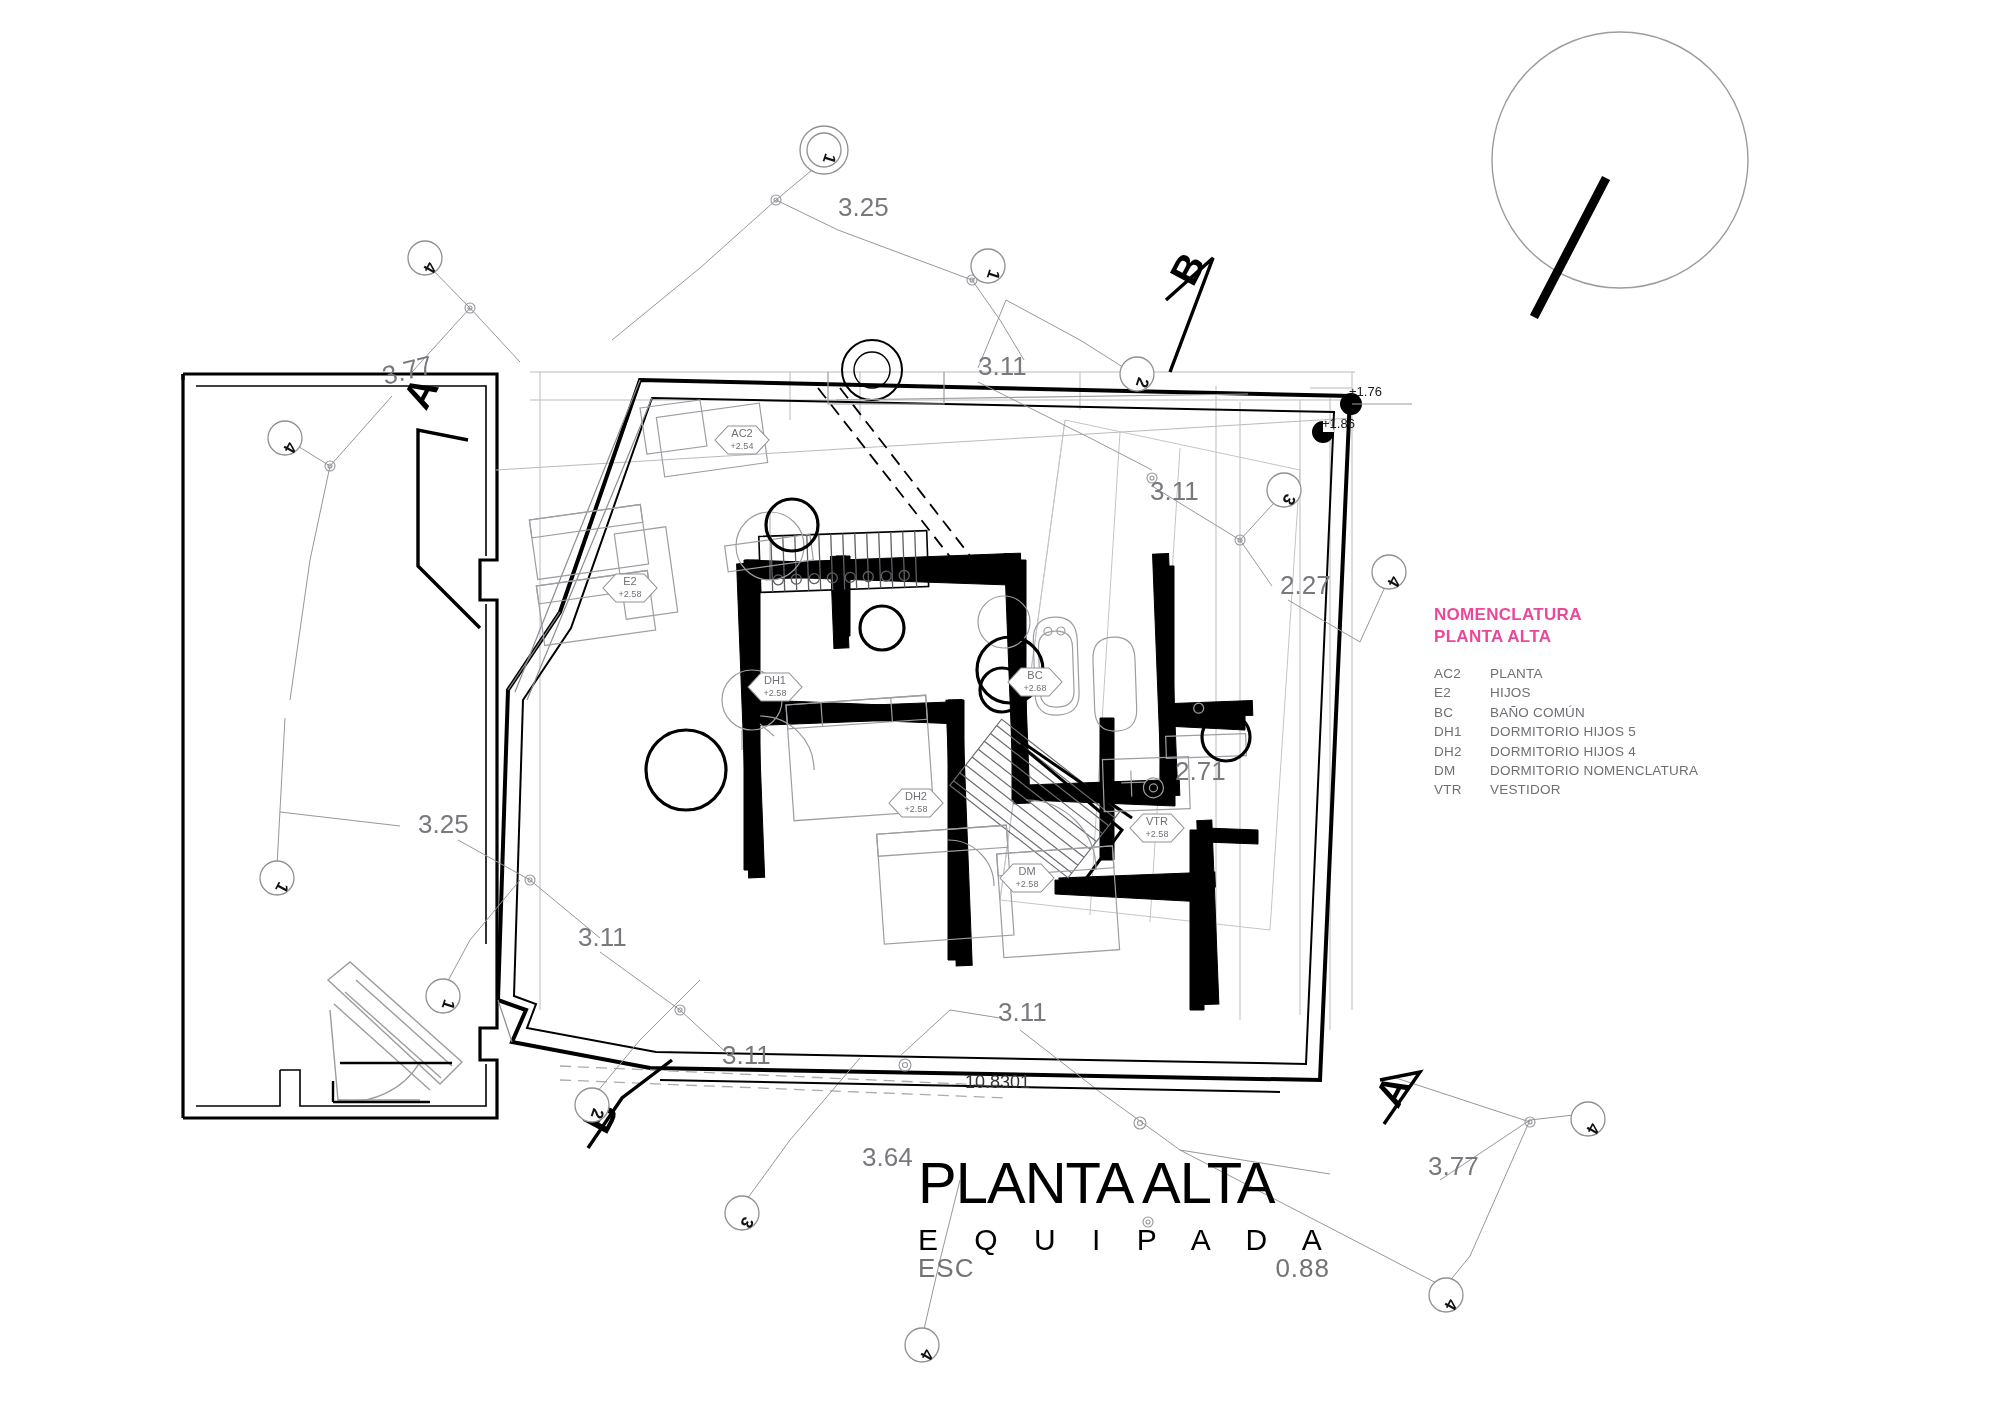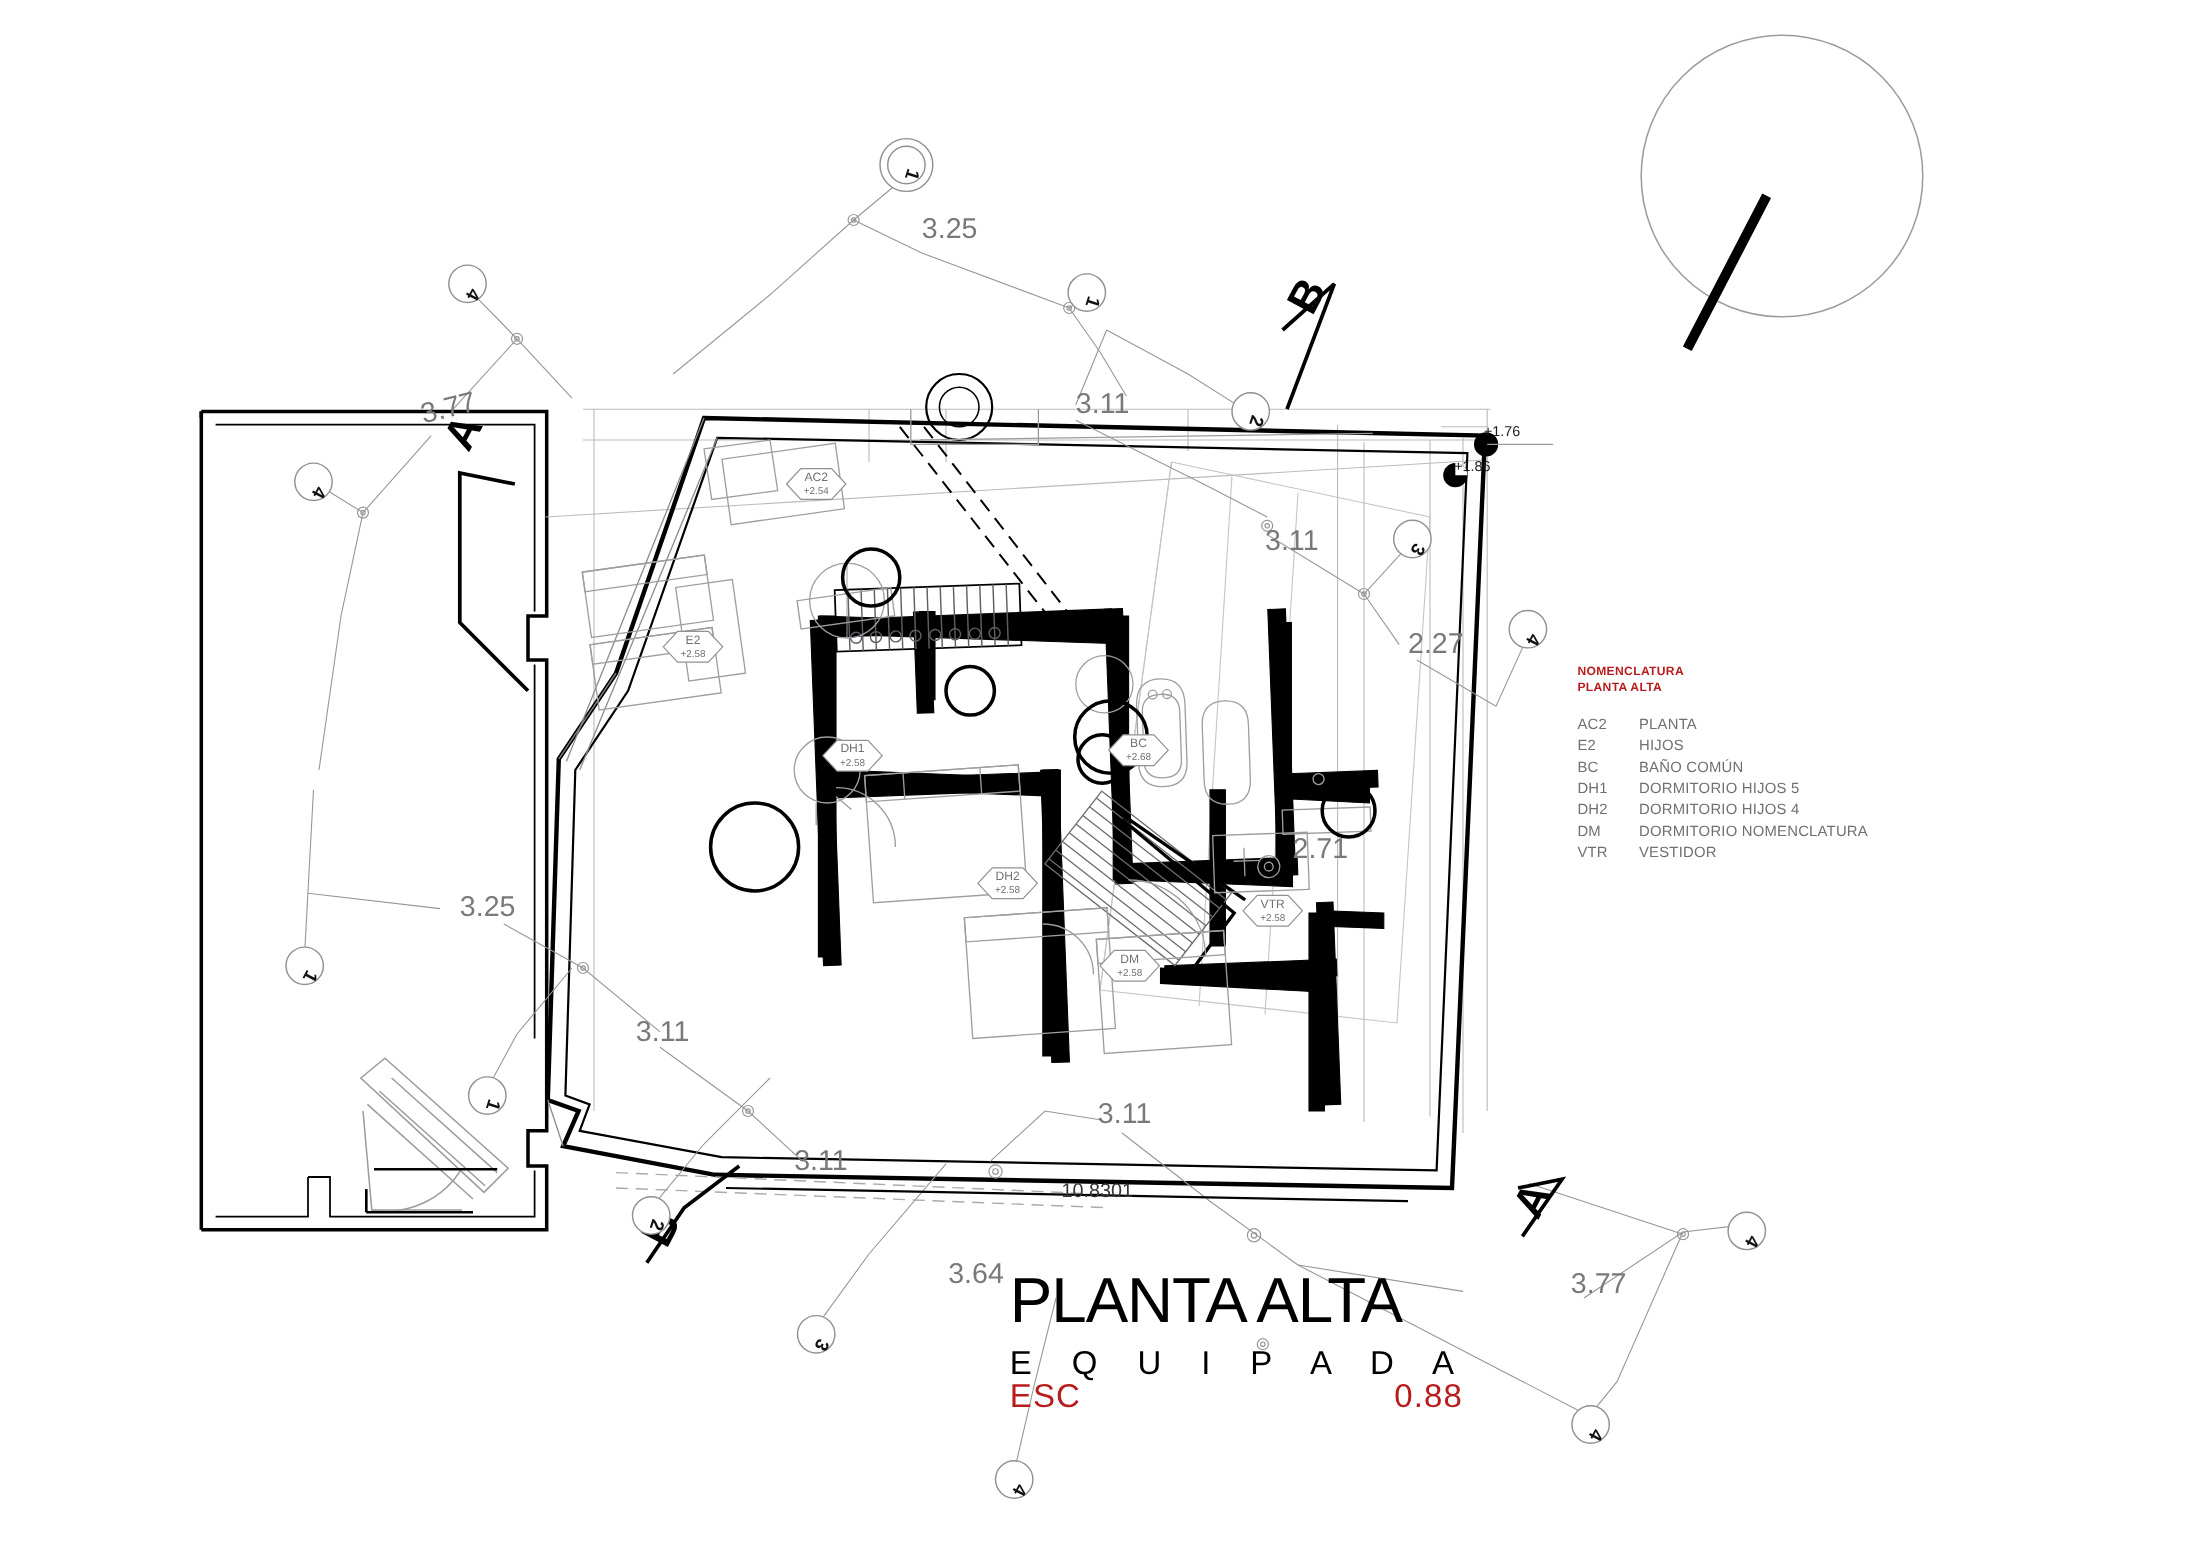--- a/index.html
+++ b/index.html
@@ -10,31 +10,31 @@
 
   .dim-text{font-family:"Liberation Sans",sans-serif;font-size:26px;fill:#77797c;}
   .tag-text{font-family:"Liberation Sans",sans-serif;font-size:11px;fill:#6f7175;}
   .tag-sub{font-family:"Liberation Sans",sans-serif;font-size:9px;fill:#6f7175;}
   .lvl-text{font-family:"Liberation Sans",sans-serif;font-size:13px;fill:#1a1a1a;}
   .bub-text{font-family:"Liberation Sans",sans-serif;font-size:17px;font-weight:bold;fill:#111;}
   .sec-text{font-family:"Liberation Sans",sans-serif;font-size:40px;font-weight:bold;fill:#000;}
   .small-dim{font-family:"Liberation Sans",sans-serif;font-size:18px;fill:#333;}
 
   .nomen{position:absolute;left:1434px;top:604px;width:300px;}
-  .nomen .nhead{font-size:11px;font-weight:bold;color:#b91c1c;line-height:1.28;letter-spacing:.3px;}
+  .nomen .nhead{font-size:17px;font-weight:bold;color:#ec4899;line-height:1.28;letter-spacing:.3px;}
   .nomen table{border-collapse:collapse;margin-top:17px;}
   .nomen td{font-size:13.5px;color:#6e7074;padding:1.6px 0;line-height:1.2;letter-spacing:.2px;}
   .nomen td.code{width:42px;padding-right:14px;}
 
   .title-block{position:absolute;left:918px;top:1156px;}
   .t-main{font-size:58px;font-weight:normal;letter-spacing:-1px;line-height:.92;color:#000;
           font-family:"Liberation Sans",sans-serif;white-space:nowrap;}
   .t-sub{font-size:30px;letter-spacing:14px;color:#000;margin-top:14px;white-space:nowrap;}
   .t-row3{display:flex;justify-content:space-between;width:412px;margin-top:-4px;}
-  .t-esc,.t-scale{font-size:30px;letter-spacing:1px;color:#b91c1c;}
+  .t-esc,.t-scale{font-size:26px;letter-spacing:1px;color:#737373;}
 </style>
 </head>
 <body>
 
 <div id="sheet">
 
 <svg viewBox="0 0 2000 1414">
   <defs>
     <g id="hexTag"></g>
   </defs>

